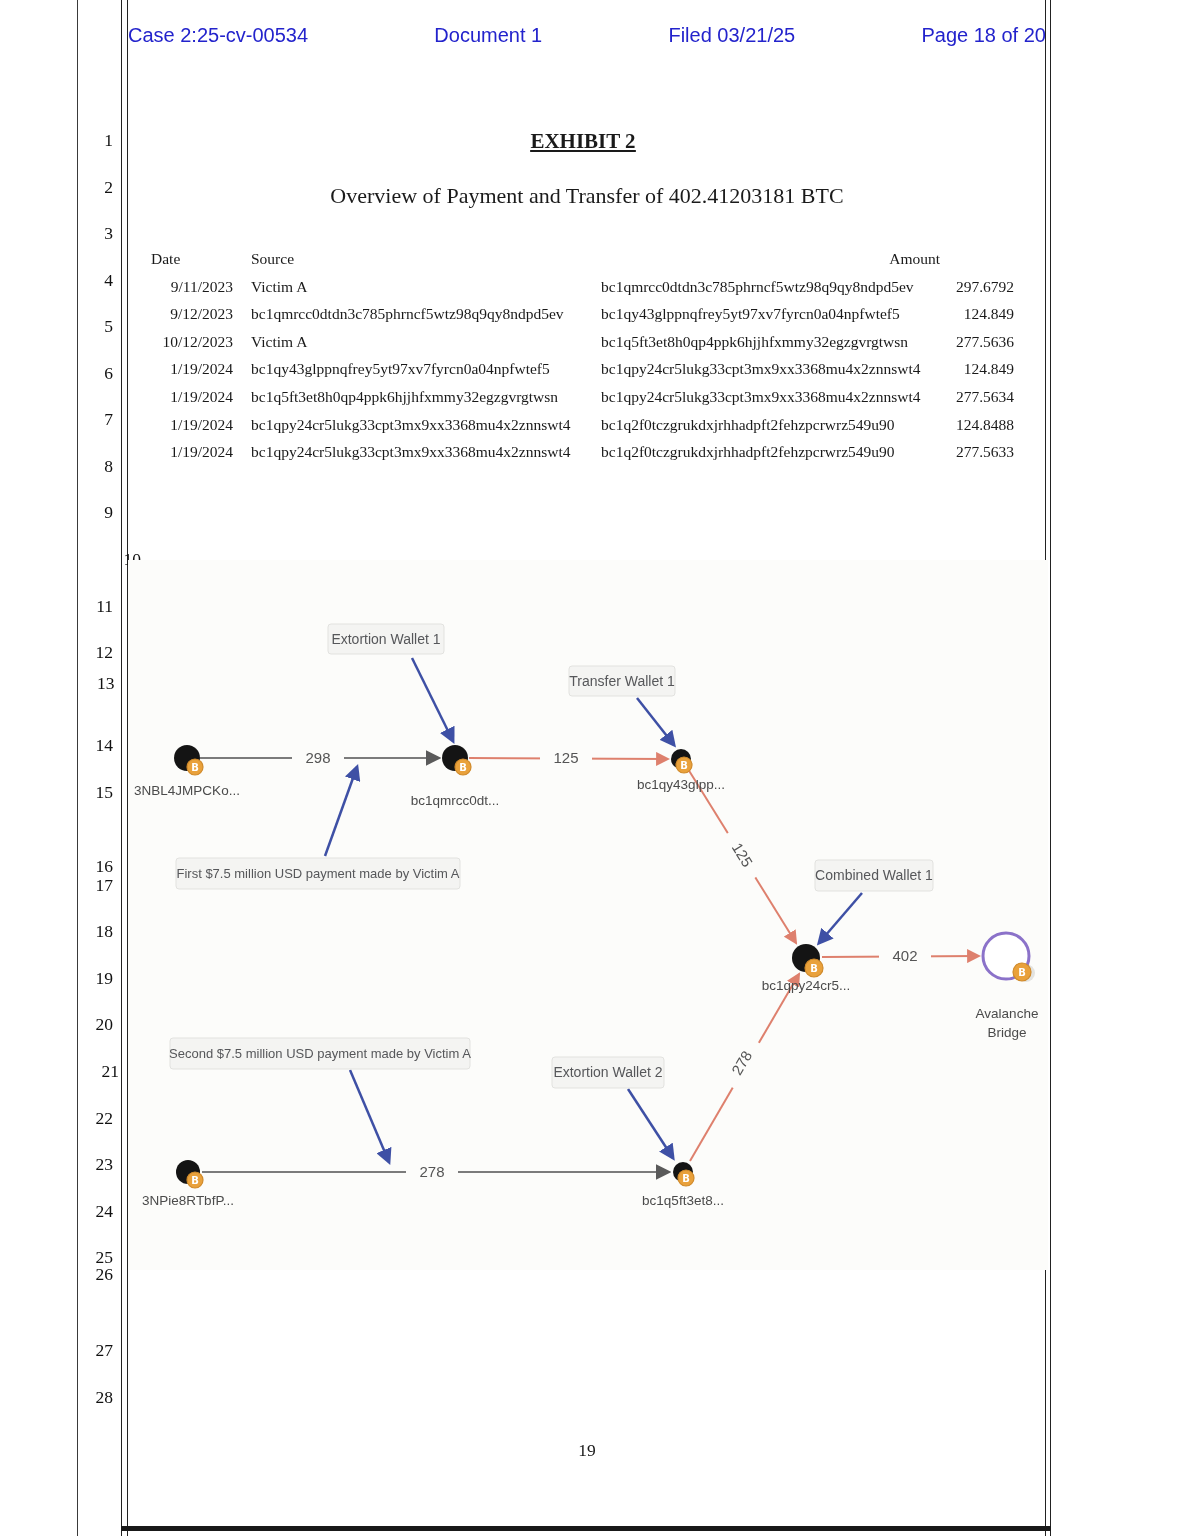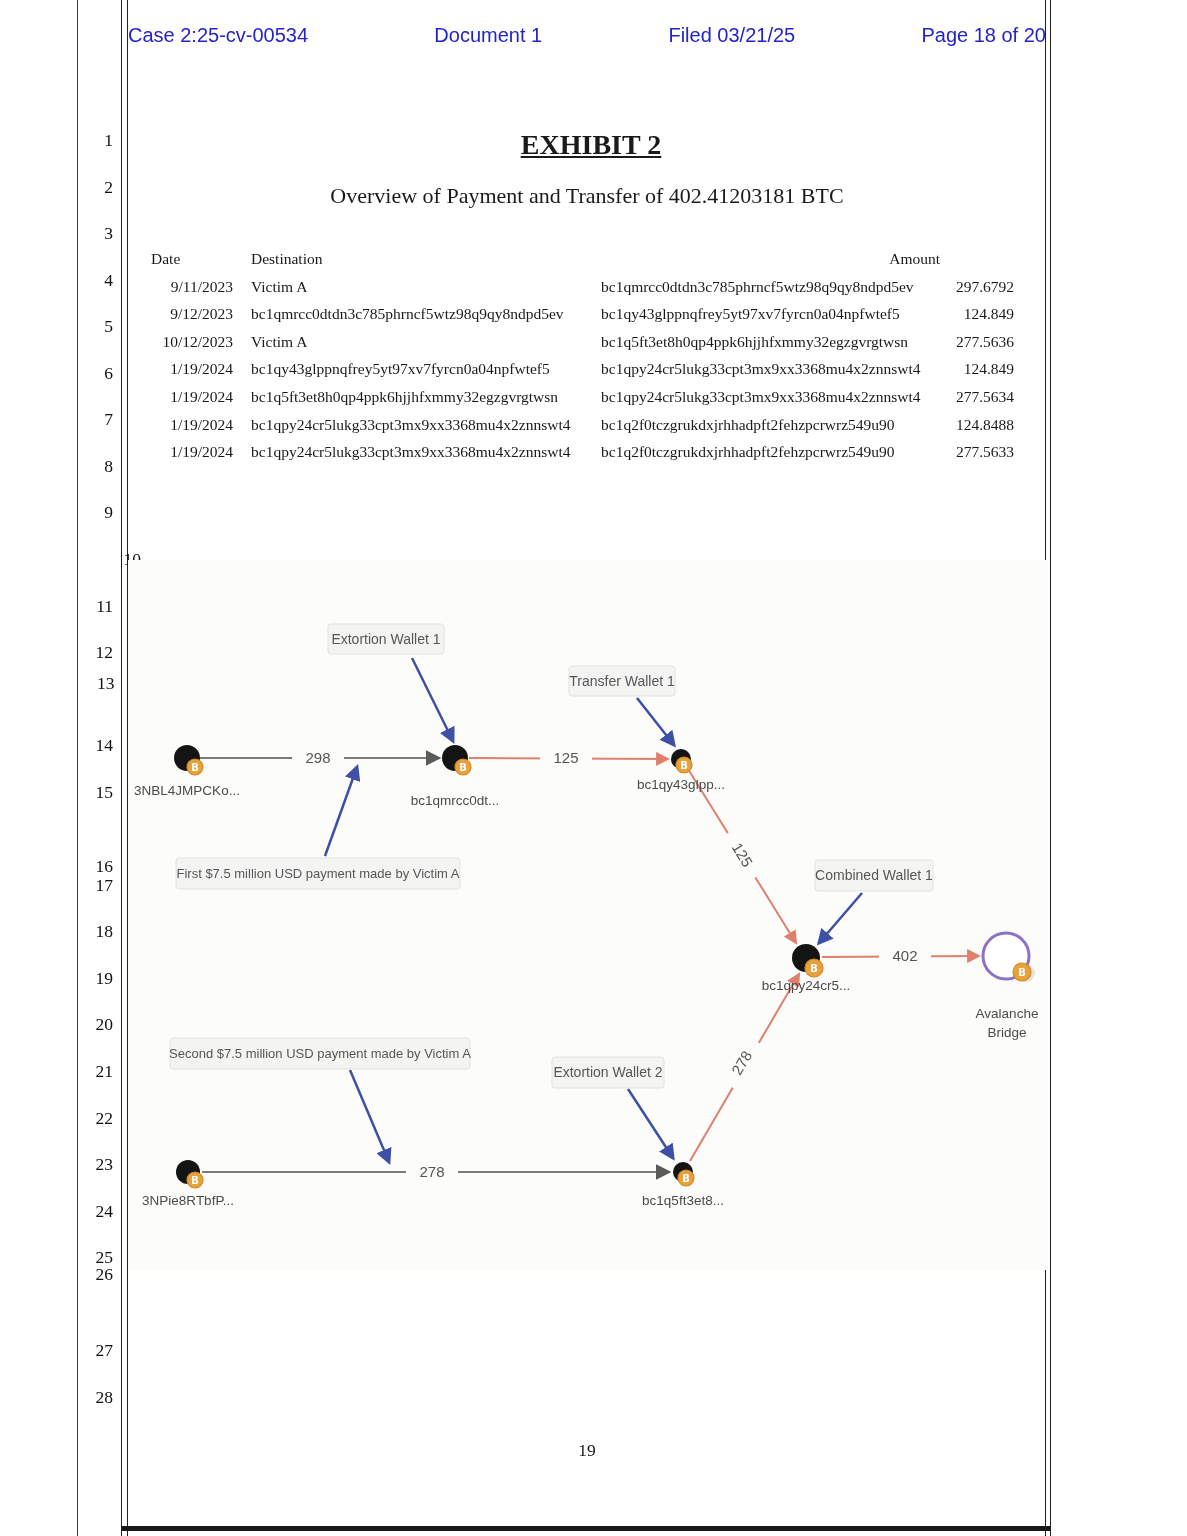--- a/index.html
+++ b/index.html
@@ -22,22 +22,22 @@
     display:flex; justify-content:space-between; gap:38px;
     font-family:"Liberation Sans", sans-serif; font-size:20px; color:#2323cc;
   }
   
   .lineno {
     position:absolute; left:77px; width:36px; text-align:right;
     font-family:"Liberation Serif", serif; font-size:17.5px; color:#111;
   }
   
   .exhibit-title {
-    position:absolute; left:132px; width:918px; top:129px; text-align:center;
-    font-size:28px; font-weight:bold;text-decoration:underline; }
+    position:absolute; left:124px; width:918px; top:129px; text-align:center;
+    font-size:21px; font-weight:bold;text-decoration:underline; }
   .exhibit-title span { text-decoration:underline; }
   .exhibit-subtitle {
     position:absolute; left:128px; width:918px; top:183px; text-align:center;
     font-size:22px; }
   
   .txn-table { position:absolute; left:151px; top:245px; width:863px; font-size:15.5px; }
   .trow { display:grid; grid-template-columns:82px 350px 357px 74px; height:27.6px; align-items:baseline; line-height:27.6px; }
   .tcell { white-space:nowrap; overflow:visible; }
   .c-date { text-align:right; }
   .trow.thead .c-date { text-align:left; }
@@ -85,37 +85,37 @@
     <div class="lineno" style="top: 595.5px;">11</div>
     <div class="lineno" style="top: 642.05px;">12</div>
     <div class="lineno" style="top: 673px; padding-left: 20px;">13</div>
     <div class="lineno" style="top: 735.15px;">14</div>
     <div class="lineno" style="top: 781.7px;">15</div>
     <div class="lineno" style="top: 828.25px; margin-top: 28px;">16</div>
     <div class="lineno" style="top: 874.8px;">17</div>
     <div class="lineno" style="top: 921.35px;">18</div>
     <div class="lineno" style="top: 967.9px;">19</div>
     <div class="lineno" style="top: 1014.45px;">20</div>
-    <div class="lineno" style="top: 1061px;">21</div>
+    <div class="lineno" style="top: 1061px; margin-left: 6px;">21</div>
     <div class="lineno" style="top: 1107.55px;">22</div>
     <div class="lineno" style="top: 1154.1px;">23</div>
     <div class="lineno" style="top: 1200.65px;">24</div>
     <div class="lineno" style="top: 1247.2px;">25</div>
     <div class="lineno" style="top: 1264px;">26</div>
     <div class="lineno" style="top: 1340.3px;">27</div>
     <div class="lineno" style="top: 1386.85px;">28</div>
   </div>
 
 <div class="exhibit-title"><span>EXHIBIT 2</span></div>
 <div class="exhibit-subtitle">Overview of Payment and Transfer of 402.41203181 BTC</div>
 
 <div class="txn-table">
   <div class="trow thead">
     <div class="tcell c-date">Date</div>
-    <div class="tcell c-destination">Destination</div>
+    <div class="tcell c-source">Source</div>
     <div class="tcell c-amount">Amount</div>
   </div>
   <div>
       <div class="trow">
         <div class="tcell c-date">9/11/2023</div>
         <div class="tcell c-source">Victim A</div>
         <div class="tcell c-destination">bc1qmrcc0dtdn3c785phrncf5wtz98q9qy8ndpd5ev</div>
         <div class="tcell c-amount">297.6792</div>
       </div>
       <div class="trow">

